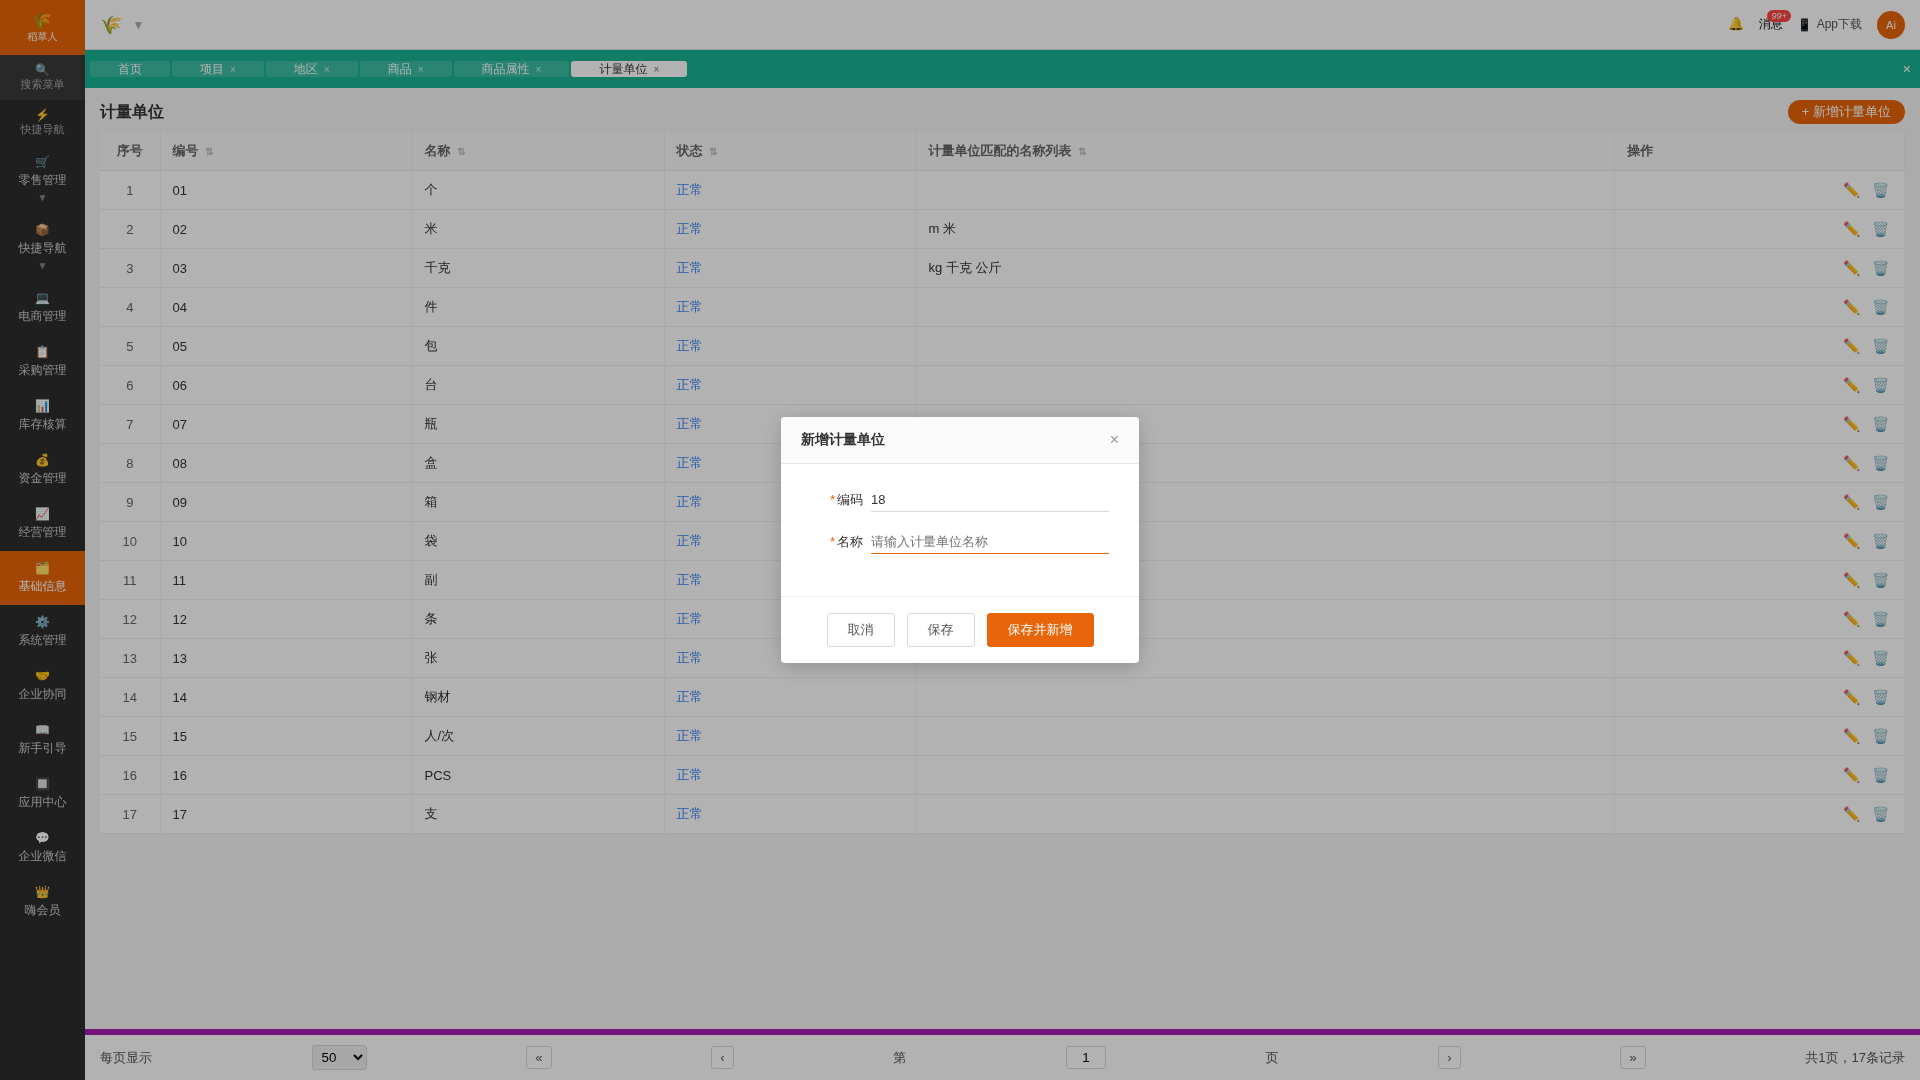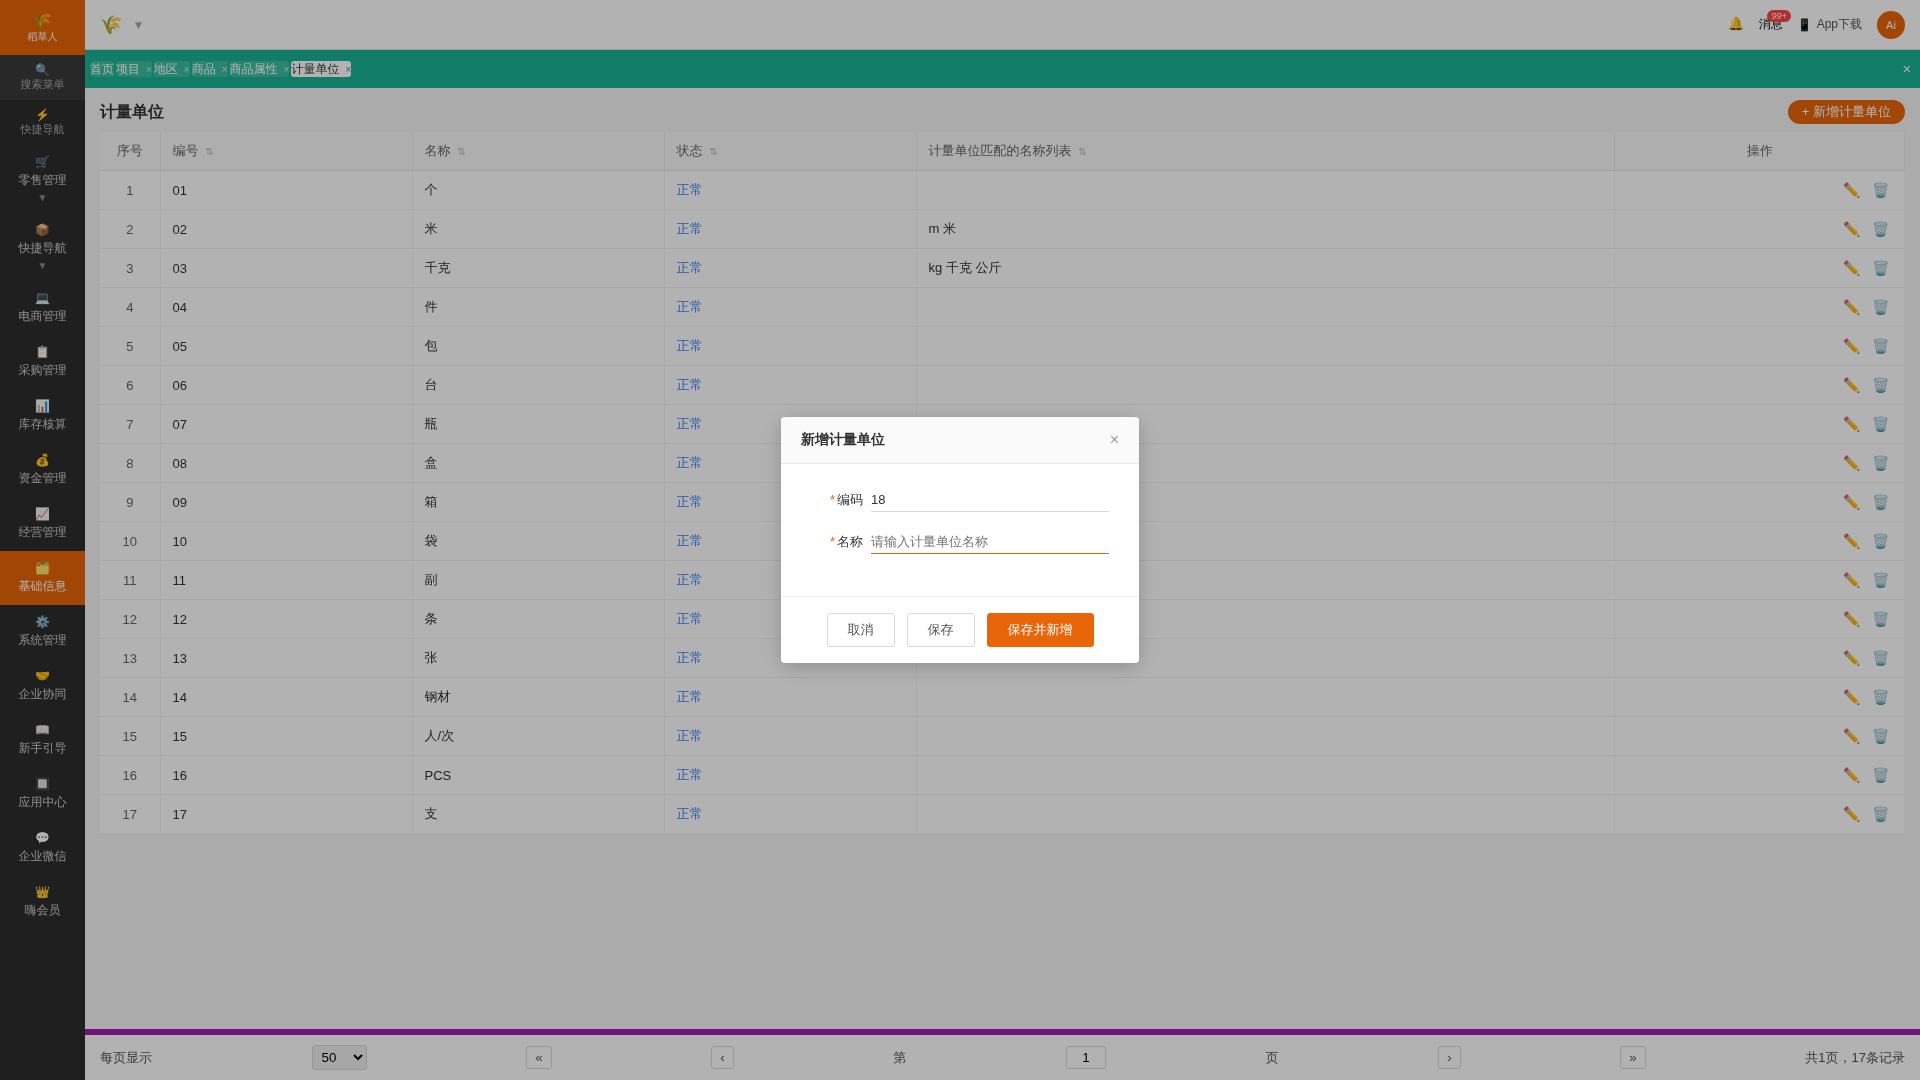--- a/index.html
+++ b/index.html
@@ -96,21 +96,21 @@
       height: 38px;
       background: #1ab394;
       display: flex;
       align-items: center;
       padding: 0 5px;
       flex-shrink: 0;
       gap: 2px;
     }
     .tab {
       height: 16px;
-      padding: 0 0;
+      padding: 0 28px;
       display: flex;
       align-items: center;
       gap: 6px;
       background: rgba(255,255,255,0.15);
       color: white;
       border-radius: 3px;
       cursor: pointer;
       font-size: 12px;
       white-space: nowrap;
     }
@@ -151,21 +151,21 @@
       overflow-y: auto;
       padding: 0 15px;
       background: #f5f5f5;
     }
     table { width: 100%; border-collapse: collapse; background: white; }
     thead tr { background: #fafafa; }
     thead th {
       padding: 10px 12px;
       text-align: left;
       color: #666;
-      font-weight: normal;
+      font-weight: bold;
       font-size: 13px;
       border-bottom: 1px solid #e8e8e8;
       border-right: 1px solid #f0f0f0;
       white-space: nowrap;
     }
     thead th:first-child { width: 60px; text-align: center; }
     tbody tr { border-bottom: 1px solid #f0f0f0; }
     tbody td {
       padding: 9px 12px;
       color: #333;
@@ -435,21 +435,21 @@
 
     <div class="table-container">
       <table>
         <thead>
           <tr>
             <th>序号</th>
             <th>编号 <span class="sort-indicator">⇅</span></th>
             <th>名称 <span class="sort-indicator">⇅</span></th>
             <th>状态 <span class="sort-indicator">⇅</span></th>
             <th>计量单位匹配的名称列表 <span class="sort-indicator">⇅</span></th>
-            <th style="text-align:center;">操作</th>
+            <th style="text-align:left;">操作</th>
           </tr>
         </thead>
         <tbody id="table-body">
         <tr>
     <td>1</td>
     <td>01</td>
     <td>个</td>
     <td class="status-normal">正常</td>
     <td></td>
     <td>

